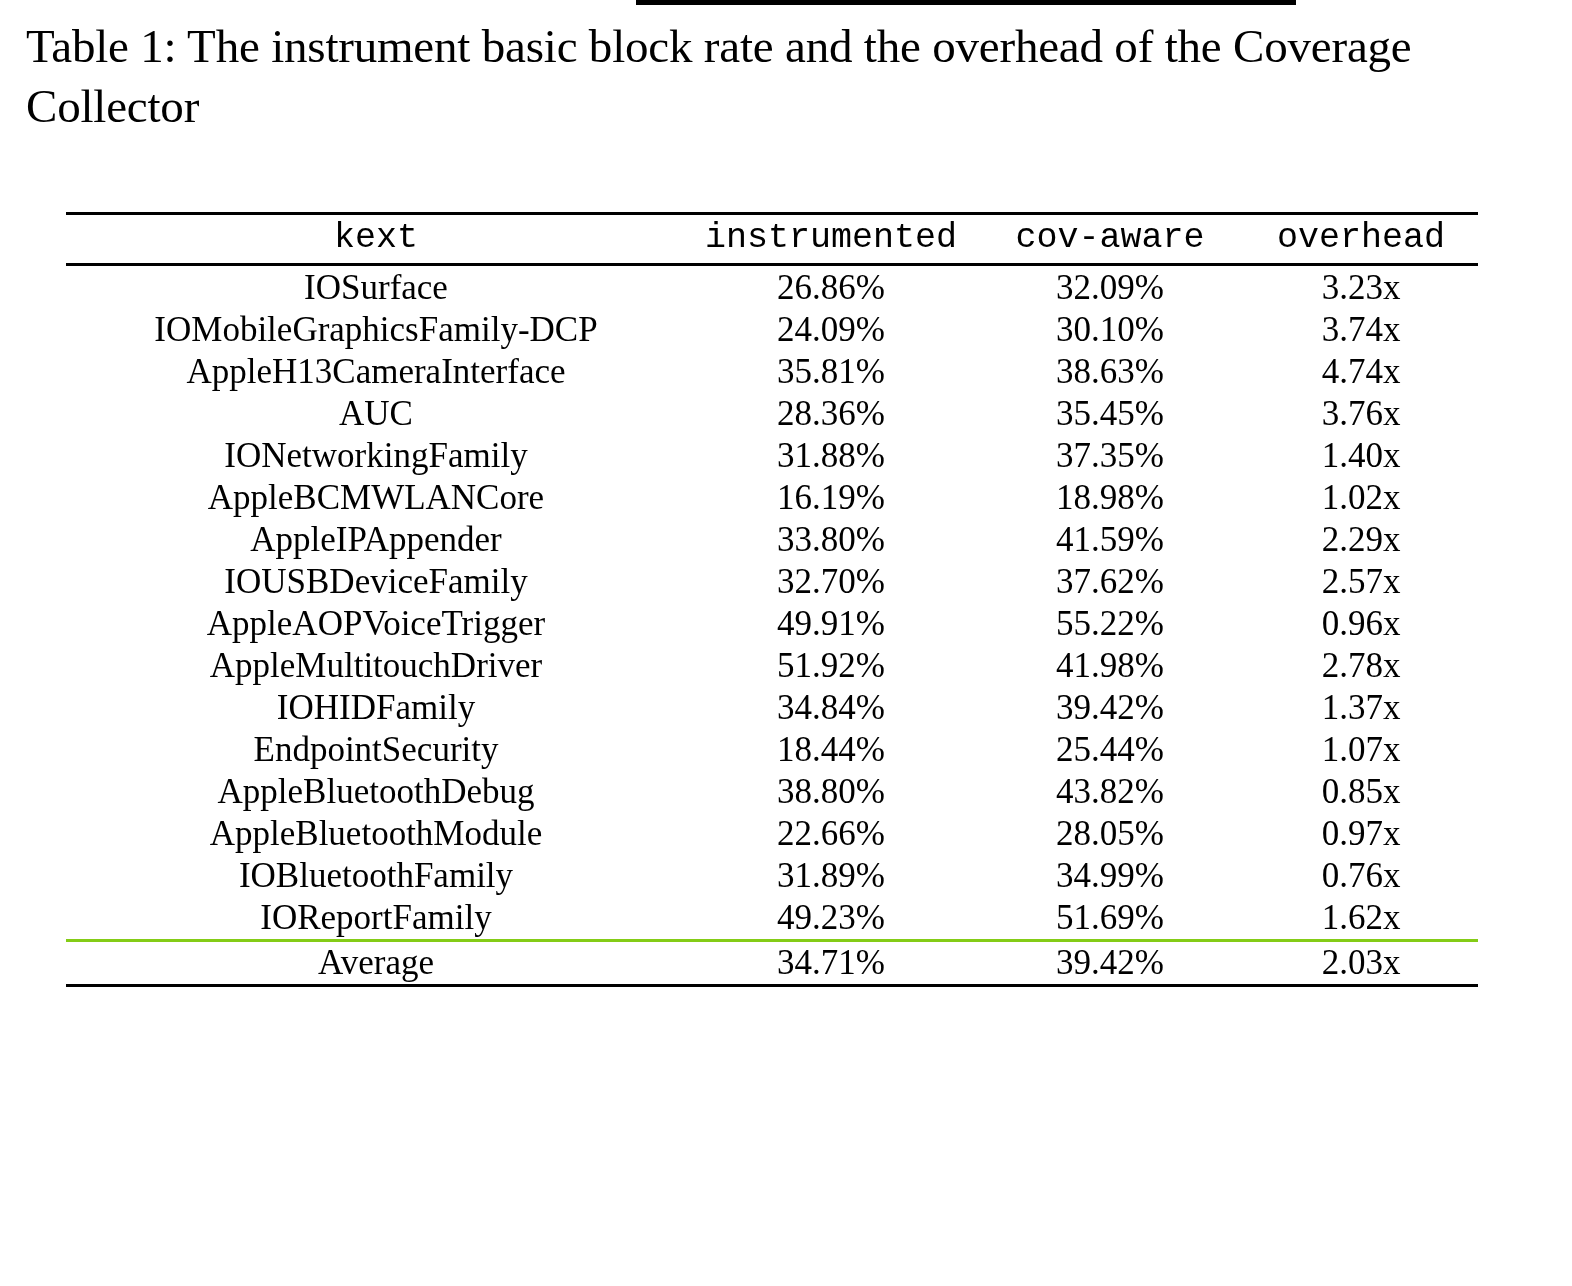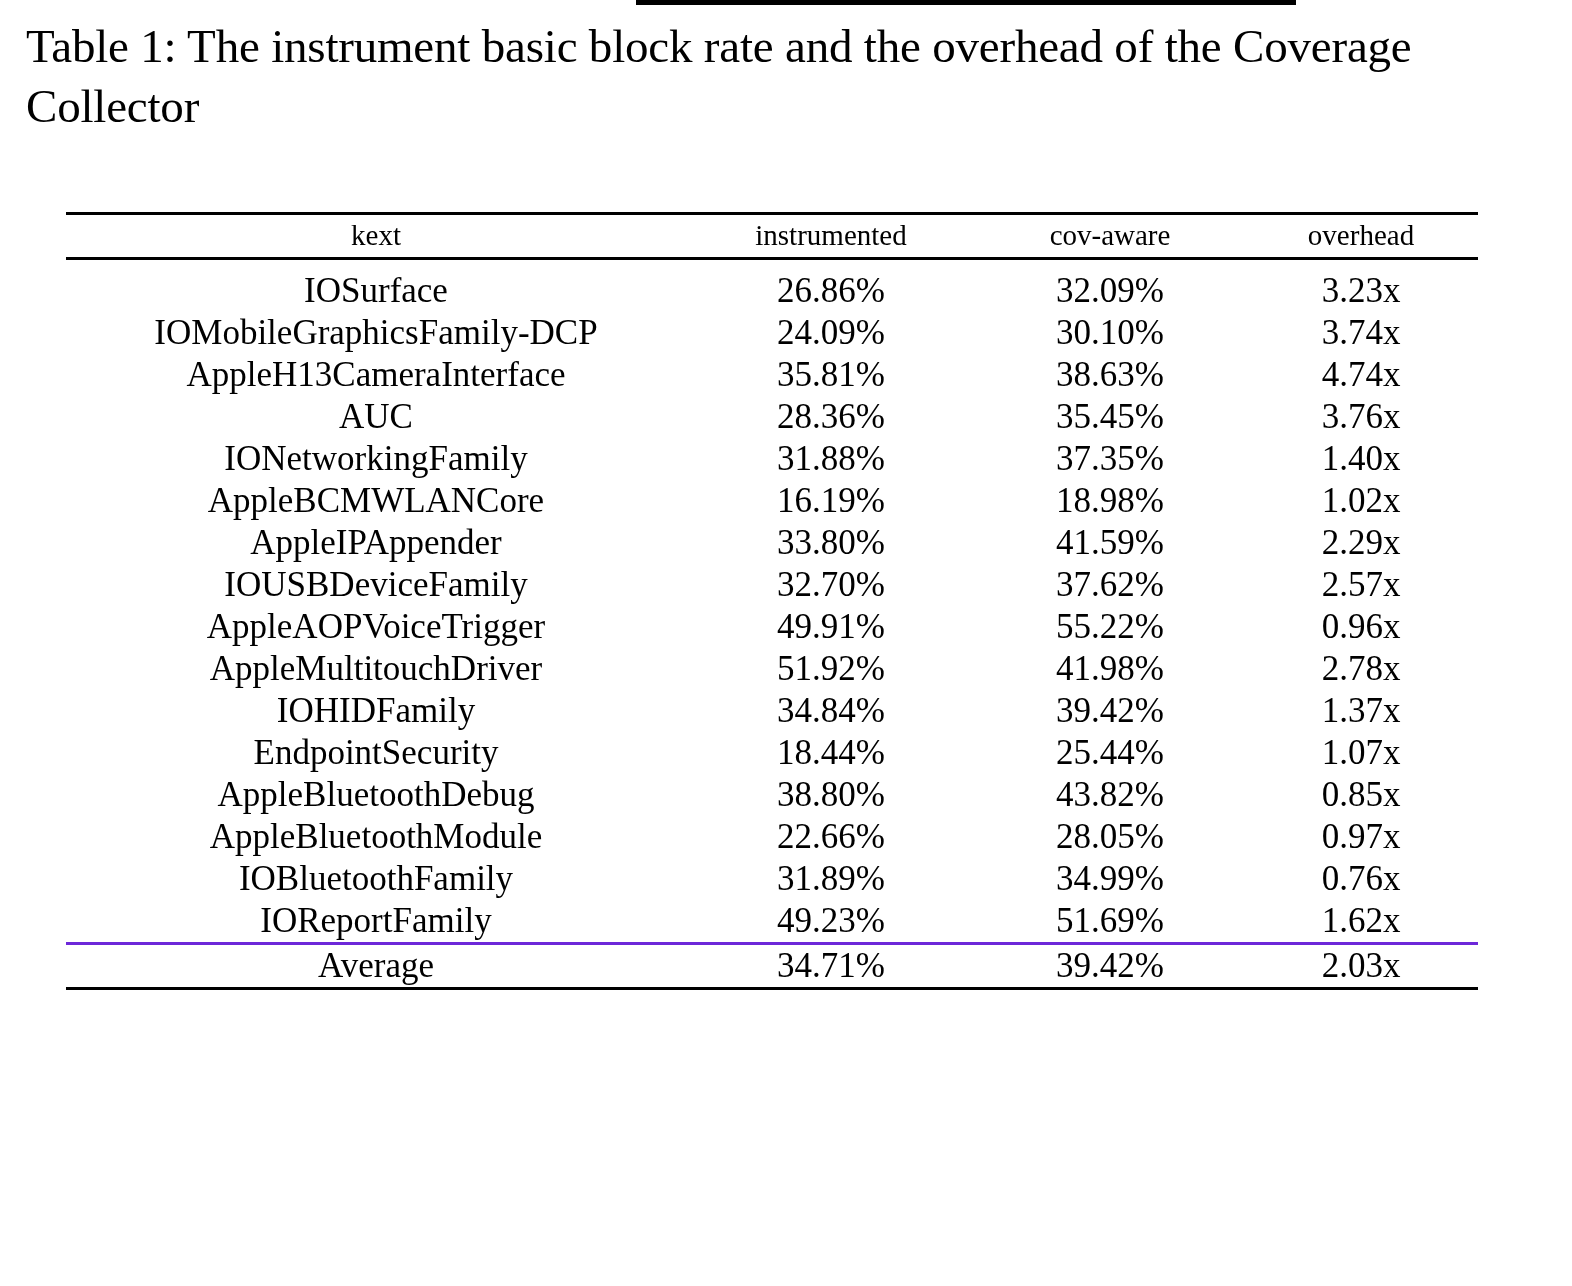--- a/index.html
+++ b/index.html
@@ -52,32 +52,33 @@
     line-height: 1.0;
   }
   table.data th,
   table.data td {
     padding: 3px 0 4px 0;
     text-align: center;
     font-weight: normal;
     white-space: nowrap;
   }
   table.data thead th {
-    font-size: 29px;
+    font-size: 35px;
     padding-bottom: 7px;
     padding-top: 6px;
+    font-family: Liberation Mono, monospace;
   }
   .col-kext   { width: 620px; }
   .col-instr  { width: 290px; }
   .col-cov    { width: 268px; }
   .col-over   { width: 234px; }
 
   thead tr.head-row th { border-top: 3px solid #000; border-bottom: 3px solid #000; }
-  tbody tr.first-body td { padding-top: 13px; }
-  tbody tr.avg-row td { border-top: 3px solid #6d28d9; margin-top: 15px; }
+  tbody tr.first-body td { padding-top: 4px; }
+  tbody tr.avg-row td { border-top: 3px solid #84cc16; margin-top: 15px; }
   tbody tr.avg-row.last td { border-bottom: 3px solid #000; }
 </style>
 </head>
 <body>
 
 <div class="page">
 
   <div class="top-rule"></div>
 
   <div class="caption">Table 1: The instrument basic block rate and the overhead of the Coverage Collector</div>

